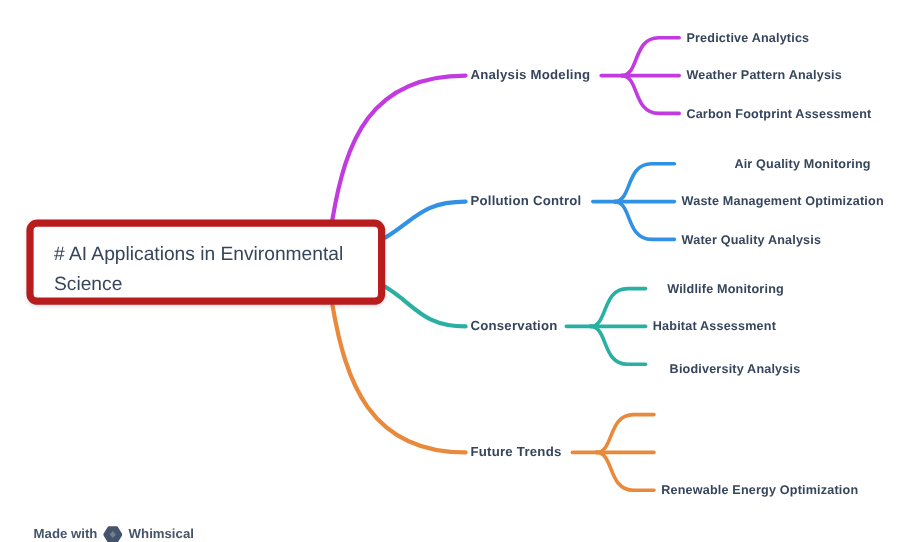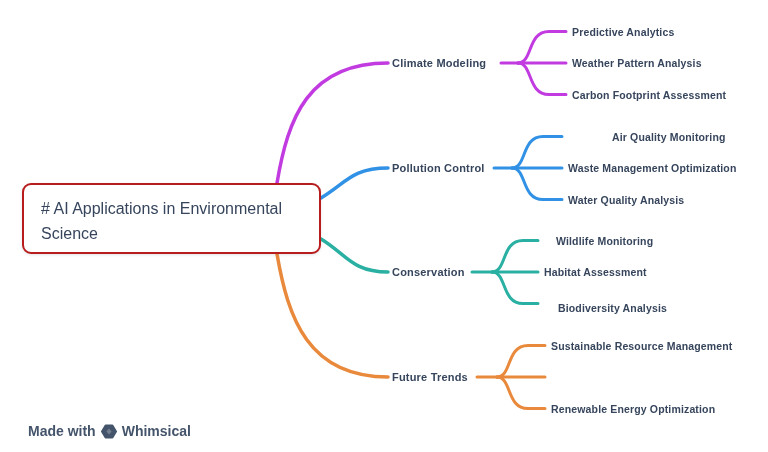--- a/index.html
+++ b/index.html
@@ -5,40 +5,40 @@
   html,body{margin:0;padding:0;}
   body{
     width:768px;height:452px;position:relative;overflow:hidden;
     background:#ffffff;
     font-family:"Liberation Sans", sans-serif;
   }
   #canvas{position:absolute;inset:0;width:768px;height:452px;}
   svg.lines{position:absolute;left:0;top:0;pointer-events:none;}
   .root-node{
     position:absolute;left:22px;top:183px;width:299px;height:71px;
-    background:#ffffff;border:2px solid #b91c1c;border-radius:9px;
+    background:#ffffff;border:6px solid #b91c1c;border-radius:9px;
     box-shadow:0 1px 3px rgba(54,69,92,.14);
     box-sizing:border-box;padding:11px 17px;
   }
   .root-node .line{
     display:block;white-space:nowrap;
     font-size:16px;line-height:25px;font-weight:400;color:#36455c;
   }
   .branch-label{
     position:absolute;transform:translateY(-50%);white-space:nowrap;
     font-size:11px;font-weight:700;color:#36455c;letter-spacing:.2px;
   }
   .child-label{
     position:absolute;transform:translateY(-50%);white-space:nowrap;
     font-size:10.5px;font-weight:700;color:#36455c;letter-spacing:.15px;
   }
   .footer{
-    position:absolute;left:28px;top:423px;height:16px;
+    position:absolute;left:28px;top:437px;height:16px;
     display:flex;align-items:center;gap:5px;
-    font-size:14px;font-weight:700;color:#44546a;text-decoration:none;
+    font-size:11px;font-weight:700;color:#44546a;text-decoration:none;
   }
   .footer .logo{display:inline-block;width:16px;height:15px;}
   path.trunk{fill:none;stroke-width:3.5;stroke-linecap:round;}
   path.limb{fill:none;stroke-width:3;stroke-linecap:round;}
 </style>
 </head>
 <body>
 
 <div id="canvas">
 
@@ -68,38 +68,37 @@
     <path class="limb" d="M497,377 C512,377 506,345.5 528,345.5 L545,345.5" stroke="#e9893c"></path>
     <path class="limb" d="M497,377 L545,377" stroke="#e9893c"></path>
     <path class="limb" d="M497,377 C512,377 506,408.5 528,408.5 L545,408.5" stroke="#e9893c"></path>
   </svg>
 
   <div class="root-node">
     <span class="line"># AI Applications in Environmental</span>
     <span class="line">Science</span>
   </div>
 
-  <div class="branch-label" style="left:392px;top:63px;">Climate Modeling</div>
+  <div class="branch-label" style="left:392px;top:63px;">Analysis Modeling</div>
   <div class="branch-label" style="left:392px;top:168px;">Pollution Control</div>
   <div class="branch-label" style="left:392px;top:272px;">Conservation</div>
   <div class="branch-label" style="left:392px;top:377px;">Future Trends</div>
 
   <div class="child-label" style="left:572px;top:31.5px;">Predictive Analytics</div>
   <div class="child-label" style="left:572px;top:63px;">Weather Pattern Analysis</div>
   <div class="child-label" style="left:572px;top:94.5px;">Carbon Footprint Assessment</div>
 
   <div class="child-label" style="left:568px;top:136.5px;margin-left:44px;">Air Quality Monitoring</div>
   <div class="child-label" style="left:568px;top:168px;">Waste Management Optimization</div>
   <div class="child-label" style="left:568px;top:199.5px;">Water Quality Analysis</div>
 
   <div class="child-label" style="left:544px;top:240.5px;margin-left:12px;">Wildlife Monitoring</div>
   <div class="child-label" style="left:544px;top:272px;">Habitat Assessment</div>
   <div class="child-label" style="left:544px;top:308px;padding-left:14px;">Biodiversity Analysis</div>
 
-  <div class="child-label" style="left:551px;top:345.5px;">Sustainable Resource Management</div>
   <div class="child-label" style="left:551px;top:408.5px;">Renewable Energy Optimization</div>
 
   <a class="footer">
     <span>Made with</span>
     <span class="logo">
       <svg width="16" height="15" viewBox="0 0 16 15">
         <path d="M4.6 1.6 L11.4 1.6 L15 7.5 L11.4 13.4 L4.6 13.4 L1 7.5 Z" fill="#44546a" stroke="#44546a" stroke-width="2" stroke-linejoin="round"></path>
         <path d="M8 4.6 L10.6 7.5 L8 10.4 L5.4 7.5 Z" fill="#ffffff" opacity="0.25"></path>
       </svg>
     </span>

